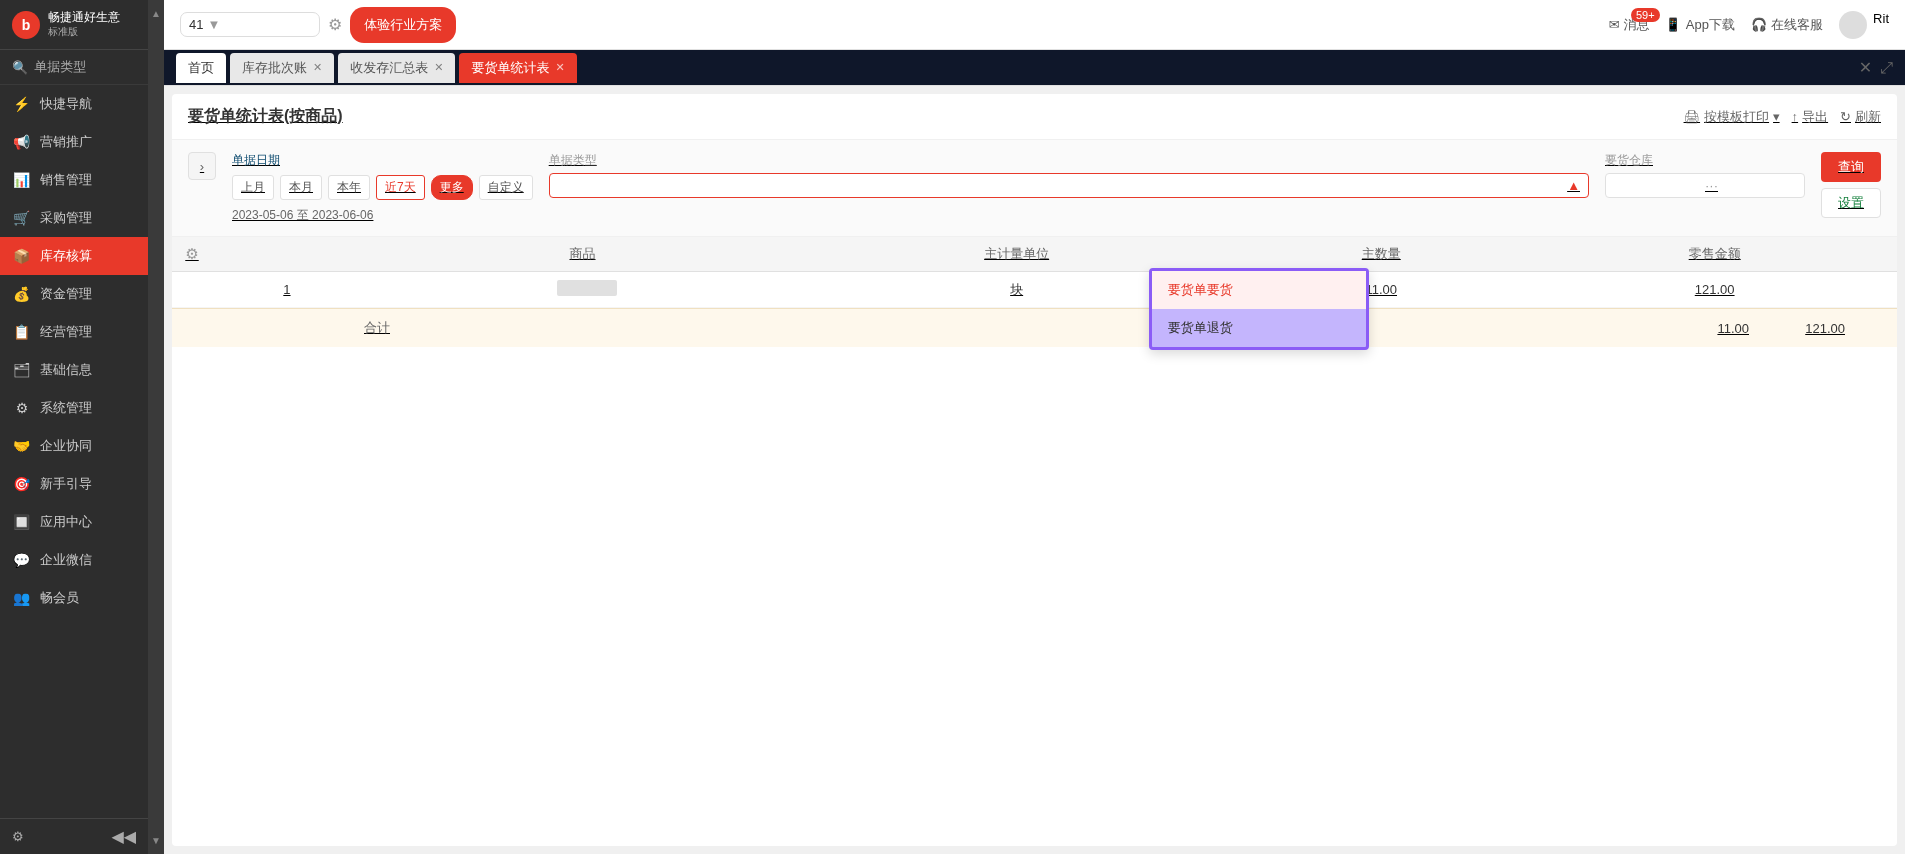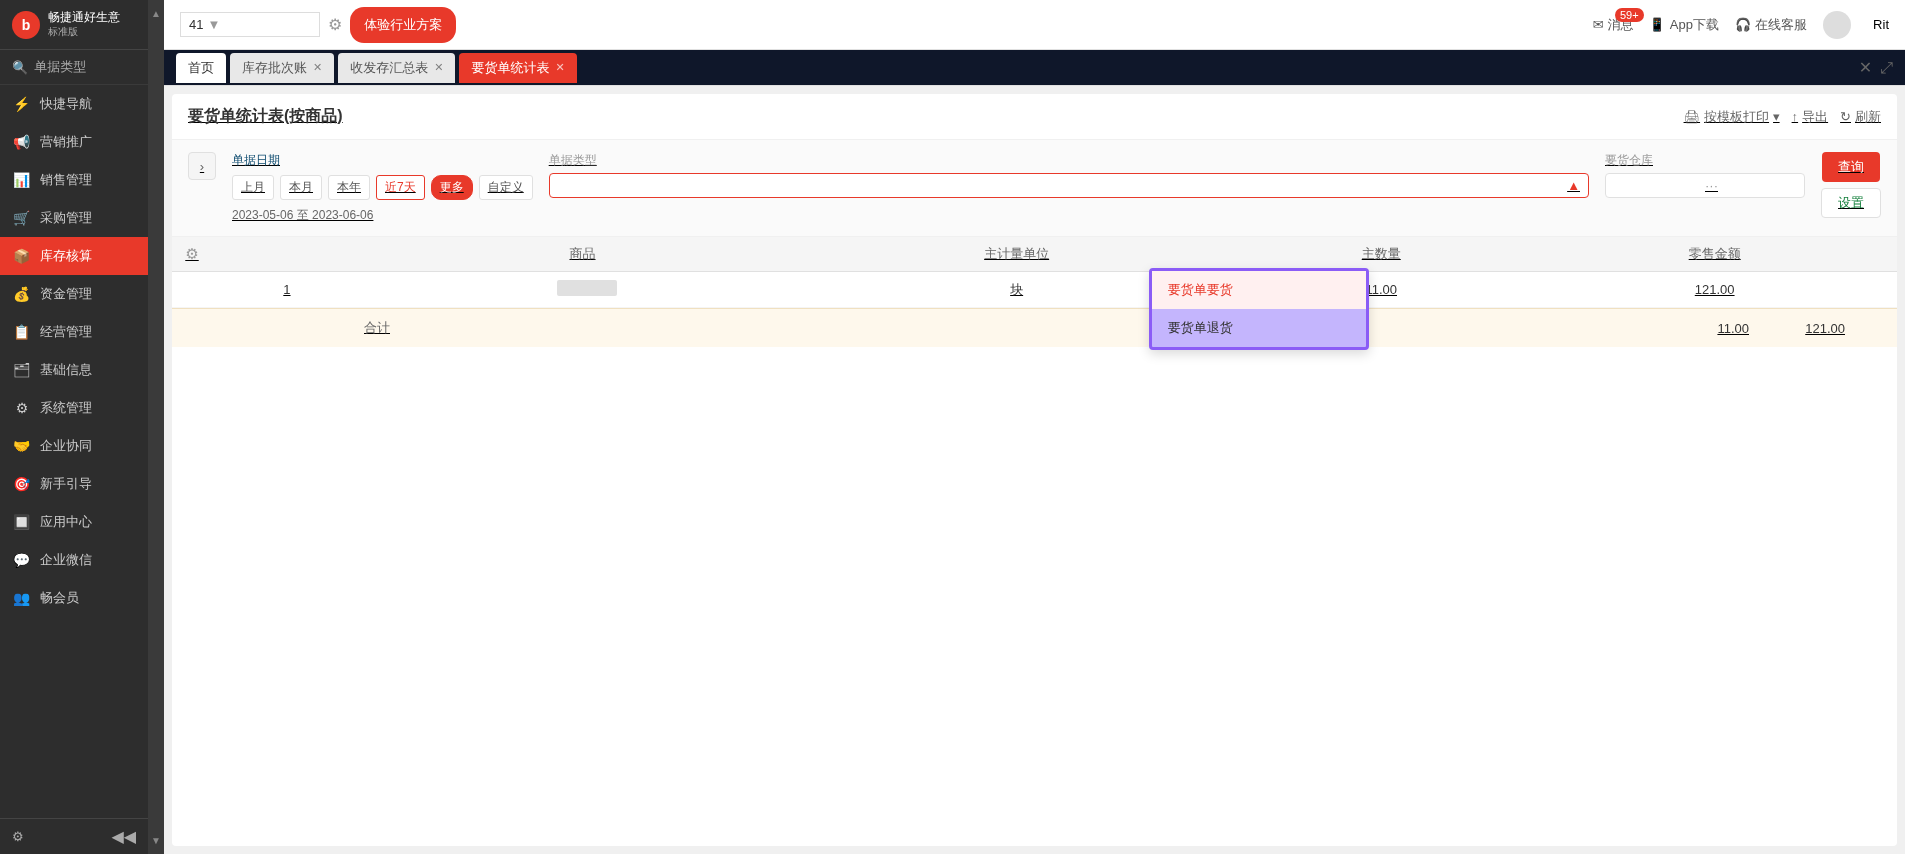--- a/index.html
+++ b/index.html
@@ -108,21 +108,21 @@
       border-bottom: 1px solid #e0e0e0;
       gap: 12px;
       flex-shrink: 0;
     }
     .topbar-left { display: flex; align-items: center; gap: 8px; flex: 1; }
     .topbar-selector {
       display: flex;
       align-items: center;
       gap: 4px;
       border: 1px solid #ddd;
-      border-radius: 0;
+      border-radius: 7px;
       padding: 4px 8px;
       font-size: 13px;
       color: #333;
       cursor: pointer;
       min-width: 140px;
     }
     .topbar-selector .arrow { color: #999; }
     .topbar-gear { color: #999; cursor: pointer; font-size: 16px; }
     .topbar-trial-btn {
       background: #e8392a;
@@ -283,21 +283,21 @@
       align-items: center;
       border: 1px solid #e0e0e0;
       border-radius: 4px;
       padding: 4px 8px;
       background: white;
       cursor: pointer;
     }
     .filter-warehouse-input span { flex: 1; font-size: 13px; color: #999; }
     .filter-dots { color: #999; cursor: pointer; }
 
-    .filter-actions { display: flex; flex-direction: column; gap: 6px; justify-content: center; align-items: center; }
+    .filter-actions { display: flex; flex-direction: column; gap: 6px; justify-content: center; }
     .query-btn {
       background: #e8392a;
       color: white;
       border: none;
       padding: 6px 16px;
       border-radius: 4px;
       cursor: pointer;
       font-size: 13px;
     }
     .settings-btn {
@@ -479,21 +479,21 @@
         <span class="badge">59+</span>
       </div>
       <div class="topbar-app">
         <span>📱</span>
         <span>App下载</span>
       </div>
       <div class="topbar-service">
         <span>🎧</span>
         <span>在线客服</span>
       </div>
-      <div style="display:flex;align-items:center;gap:22px;cursor:pointer">
+      <div style="display:flex;align-items:flex-start;gap:6px;cursor:pointer">
         <div class="topbar-avatar"></div>
         <span>Rit</span>
       </div>
     </div>
   </div>
 
   <div class="tabs-bar">
     <div class="tab home">
       <span>首页</span>
     </div>

